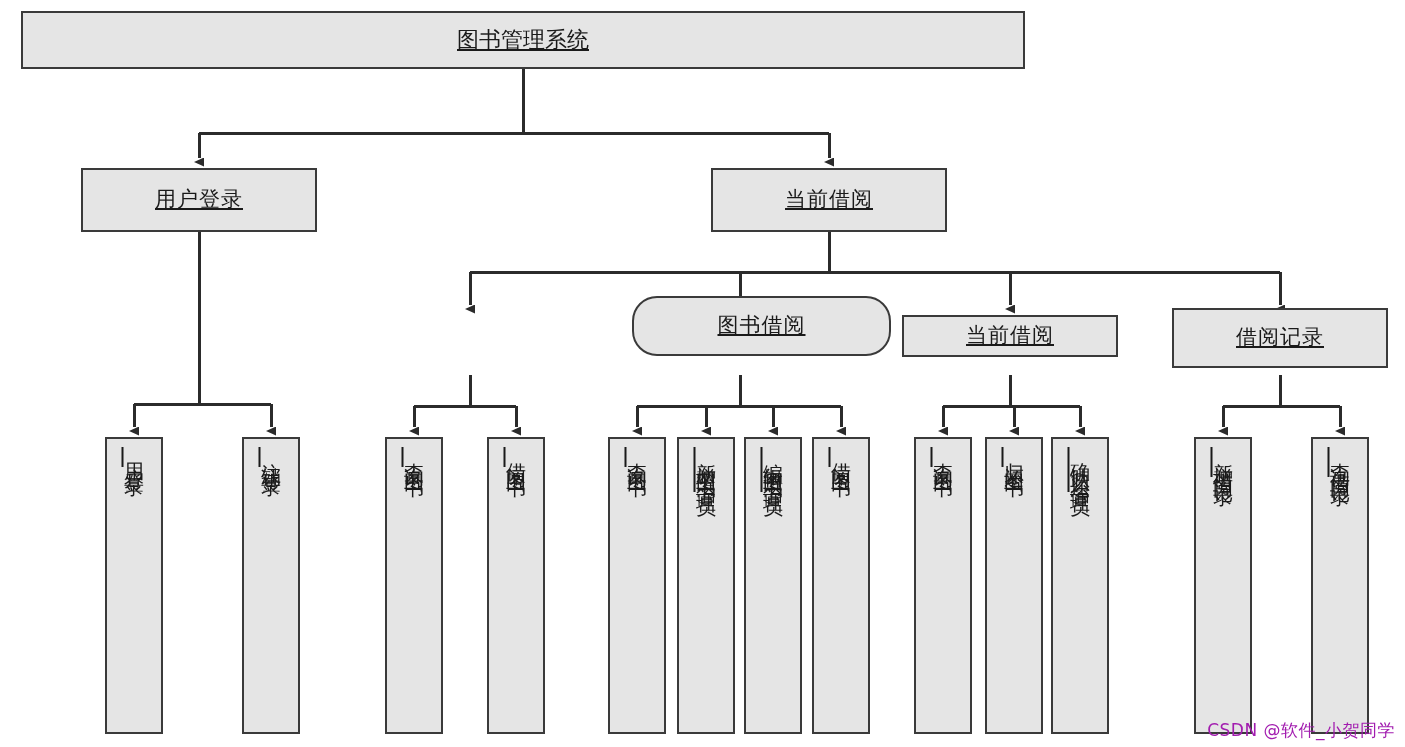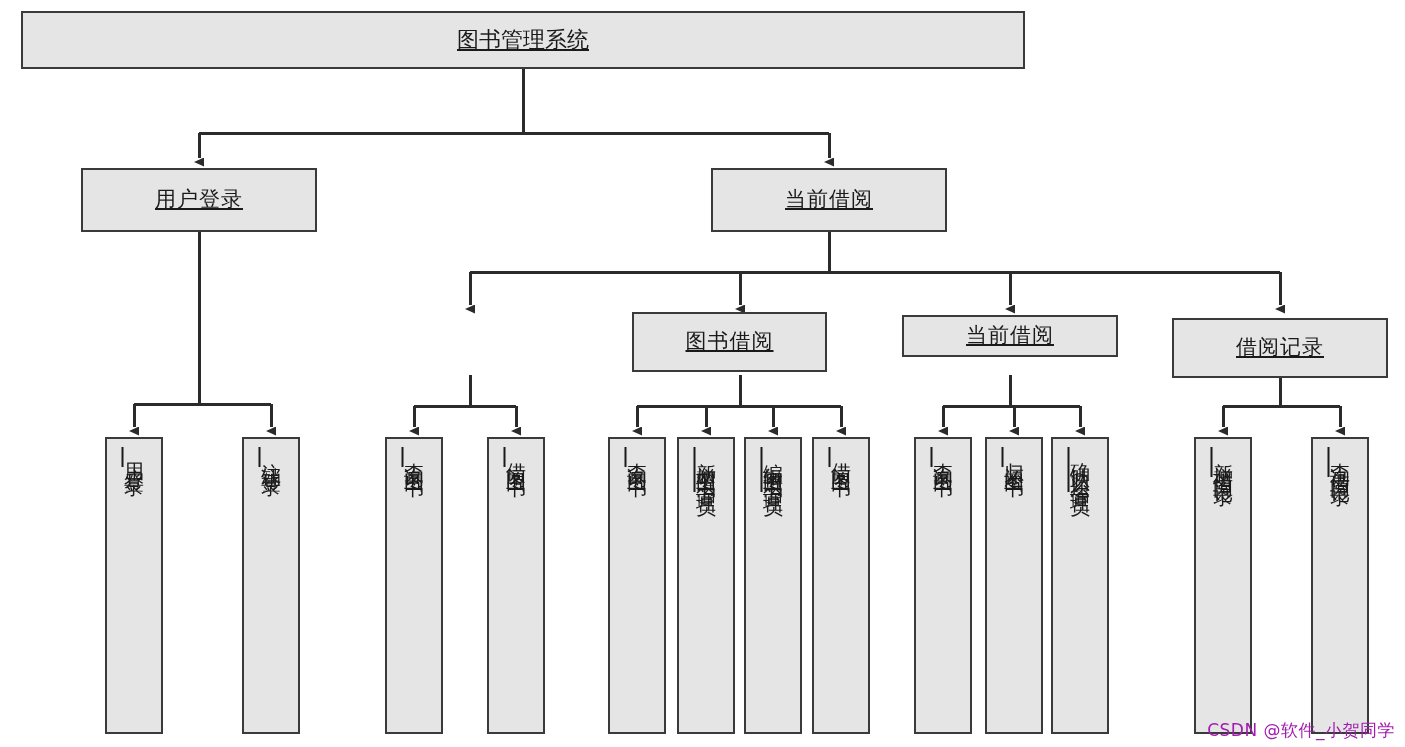--- a/index.html
+++ b/index.html
@@ -130,27 +130,27 @@
     <span class="hlabel">图书管理系统</span>
   </div>
 
   <div class="node h" style="left:81px; top:168px; width:236px; height:64px;">
     <span class="hlabel">用户登录</span>
   </div>
   <div class="node h" style="left:711px; top:168px; width:236px; height:64px;">
     <span class="hlabel">当前借阅</span>
   </div>
 
-  <div class="node h" style="left:632px; top:312px; width:195px; height:60px;">
+  <div class="node h" style="left:632px; top:296px; width:259px; height:60px;border-radius:25px;">
     <span class="hlabel">图书借阅</span>
   </div>
   <div class="node h" style="left:902px; top:315px; width:216px; height:42px;">
     <span class="hlabel">当前借阅</span>
   </div>
-  <div class="node h" style="left:1172px; top:318px; width:216px; height:60px;">
+  <div class="node h" style="left:1172px; top:308px; width:216px; height:60px;">
     <span class="hlabel">借阅记录</span>
   </div>
 
   <div class="node leaf" style="left:105px; top:437px; width:58px; height:297px;">
     <span class="vlabel">用户登录</span>
   </div>
   <div class="node leaf" style="left:242px; top:437px; width:58px; height:297px;">
     <span class="vlabel">注销登录</span>
   </div>
   <div class="node leaf" style="left:385px; top:437px; width:58px; height:297px;">

